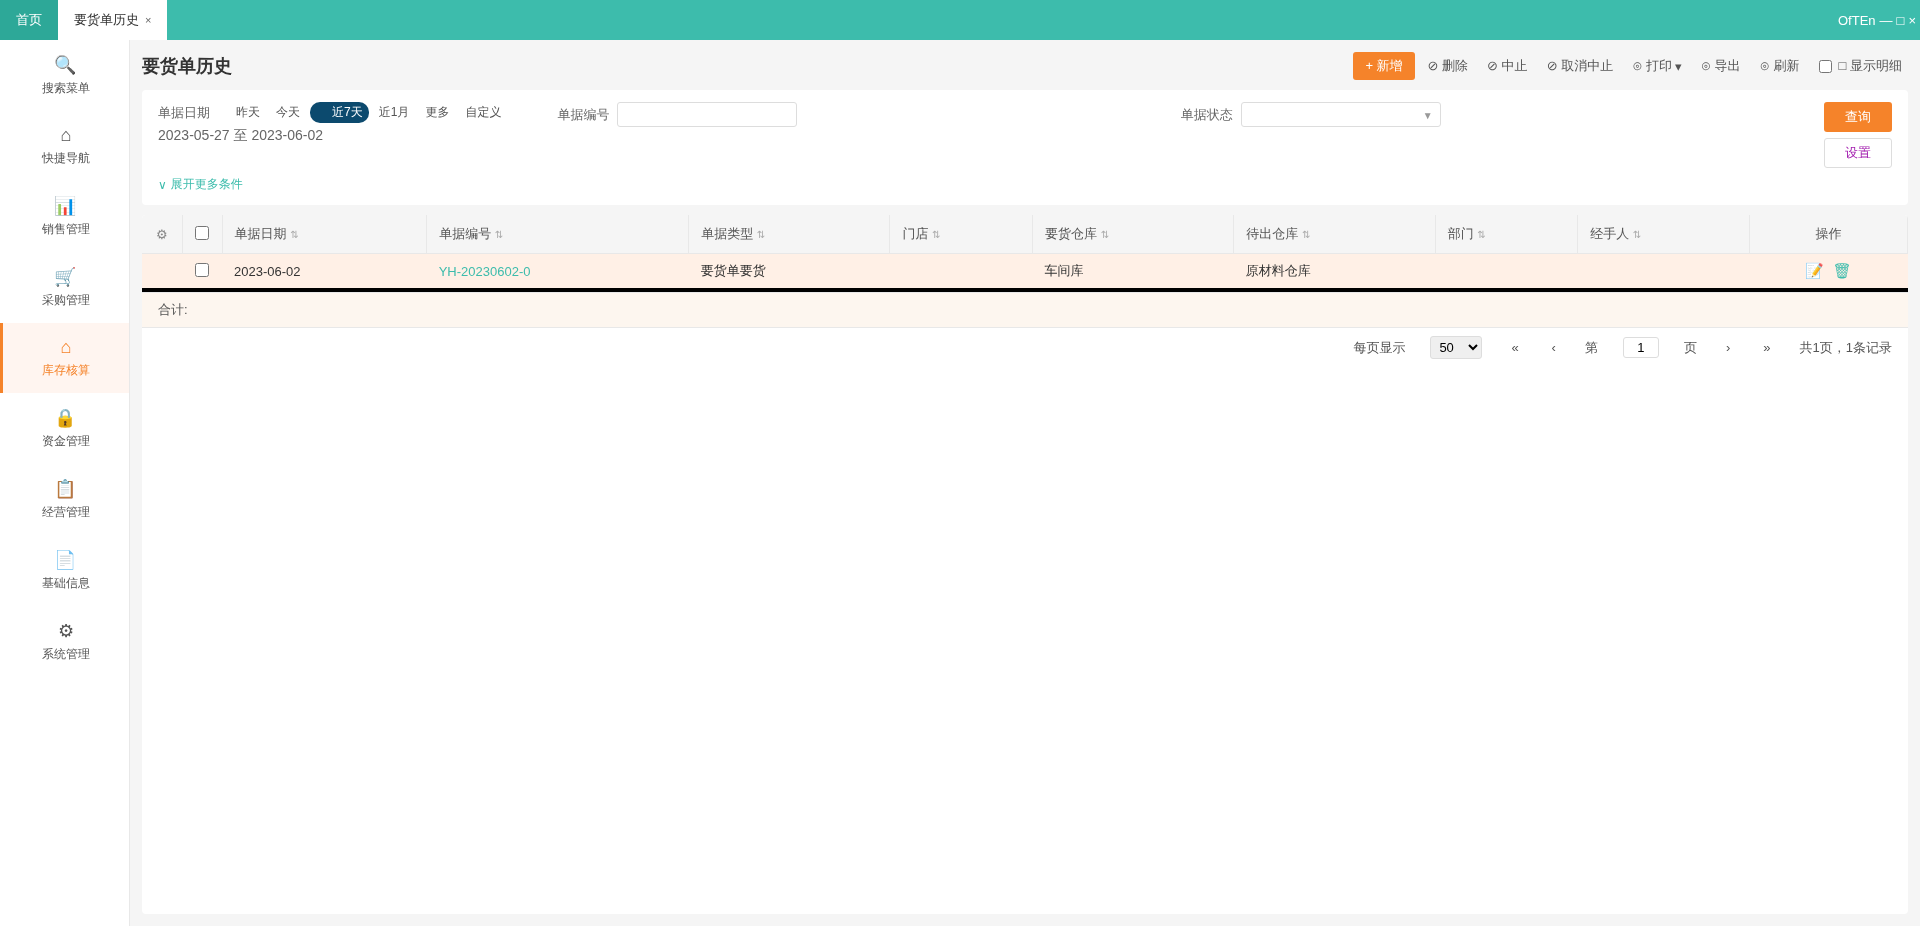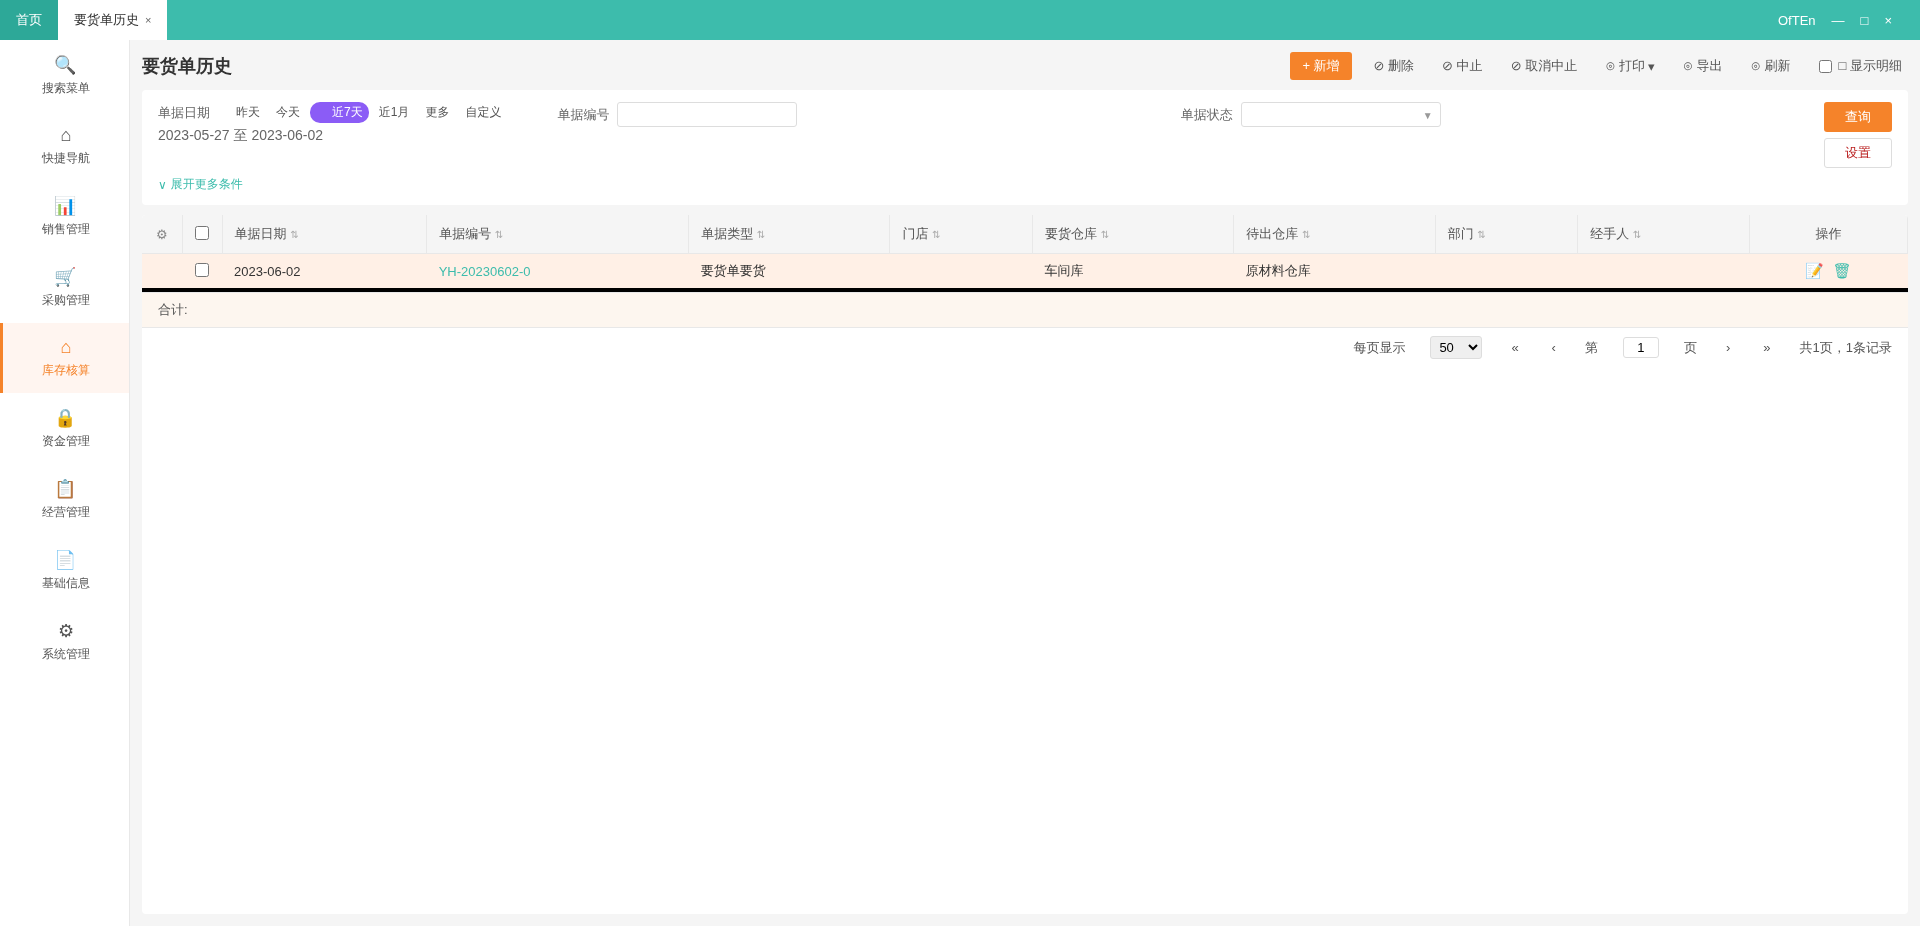--- a/index.html
+++ b/index.html
@@ -38,22 +38,22 @@
       color: #333;
     }
     .top-bar-tab .close-icon {
       font-size: 11px;
       color: #666;
     }
     .top-bar-right {
       margin-left: auto;
       display: flex;
       align-items: center;
-      padding-right: 28px;
-      gap: 16px;
+      padding-right: 4px;
+      gap: 4px;
       font-size: 13px;
     }
     .top-bar-right span {
       cursor: pointer;
     }
 
     
     .main-layout {
       display: flex;
       flex: 1;
@@ -108,21 +108,21 @@
       margin-bottom: 10px;
     }
     .page-title {
       font-size: 18px;
       font-weight: bold;
       color: #333;
     }
     .toolbar {
       display: flex;
       align-items: center;
-      gap: 16px;
+      gap: 7px;
     }
     .toolbar-btn {
       display: flex;
       align-items: center;
       gap: 3px;
       cursor: pointer;
       font-size: 13px;
       color: #555;
       padding: 4px 6px;
       border-radius: 3px;
@@ -164,21 +164,21 @@
       gap: 4px;
     }
     .date-shortcut {
       padding: 2px 6px;
       cursor: pointer;
       font-size: 12px;
       color: #555;
       border-radius: 10px;
     }
     .date-shortcut.active {
-      background: #8b5cf6;
+      background: #0c4a6e;
       color: white;
       padding-left: 22px;
     }
     .date-range {
       font-size: 14px;
       color: #666;
       margin-top: 4px;
     }
     .filter-input {
       border: 1px solid #ddd;
@@ -238,21 +238,21 @@
       background: #f5832a;
       color: white;
       border: none;
       padding: 6px 20px;
       border-radius: 3px;
       cursor: pointer;
       font-size: 13px;
     }
     .btn-setting {
       background: white;
-      color: #b91c1c;
+      color: #a21caf;
       border: 1px solid #ddd;
       padding: 5px 20px;
       border-radius: 3px;
       cursor: pointer;
       font-size: 13px;
     }
 
     
     .table-container {
       background: white;

